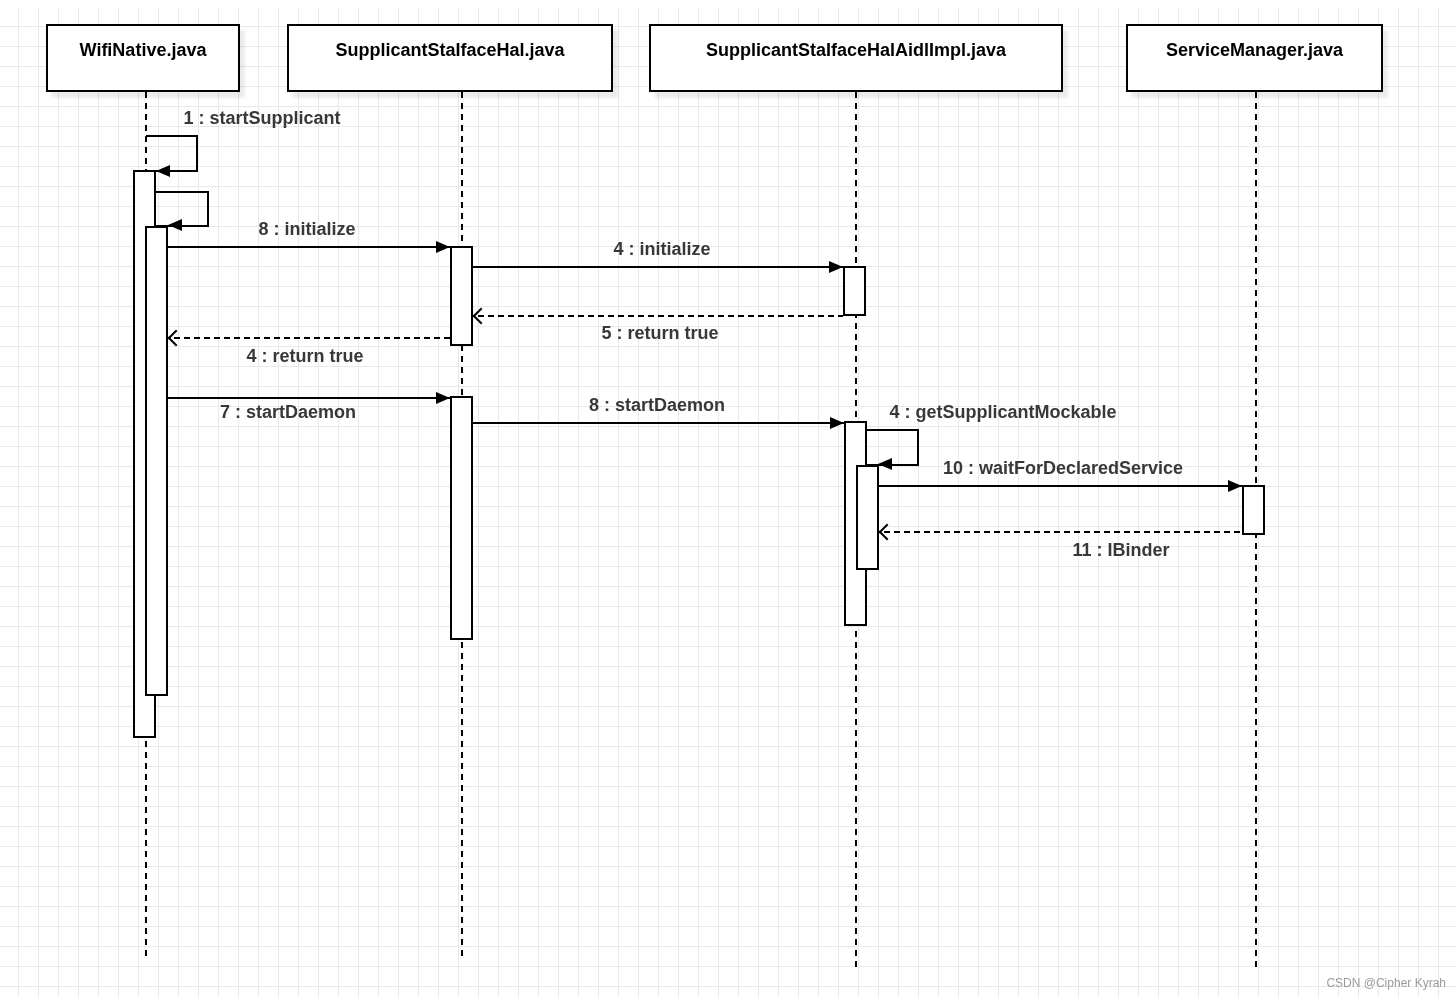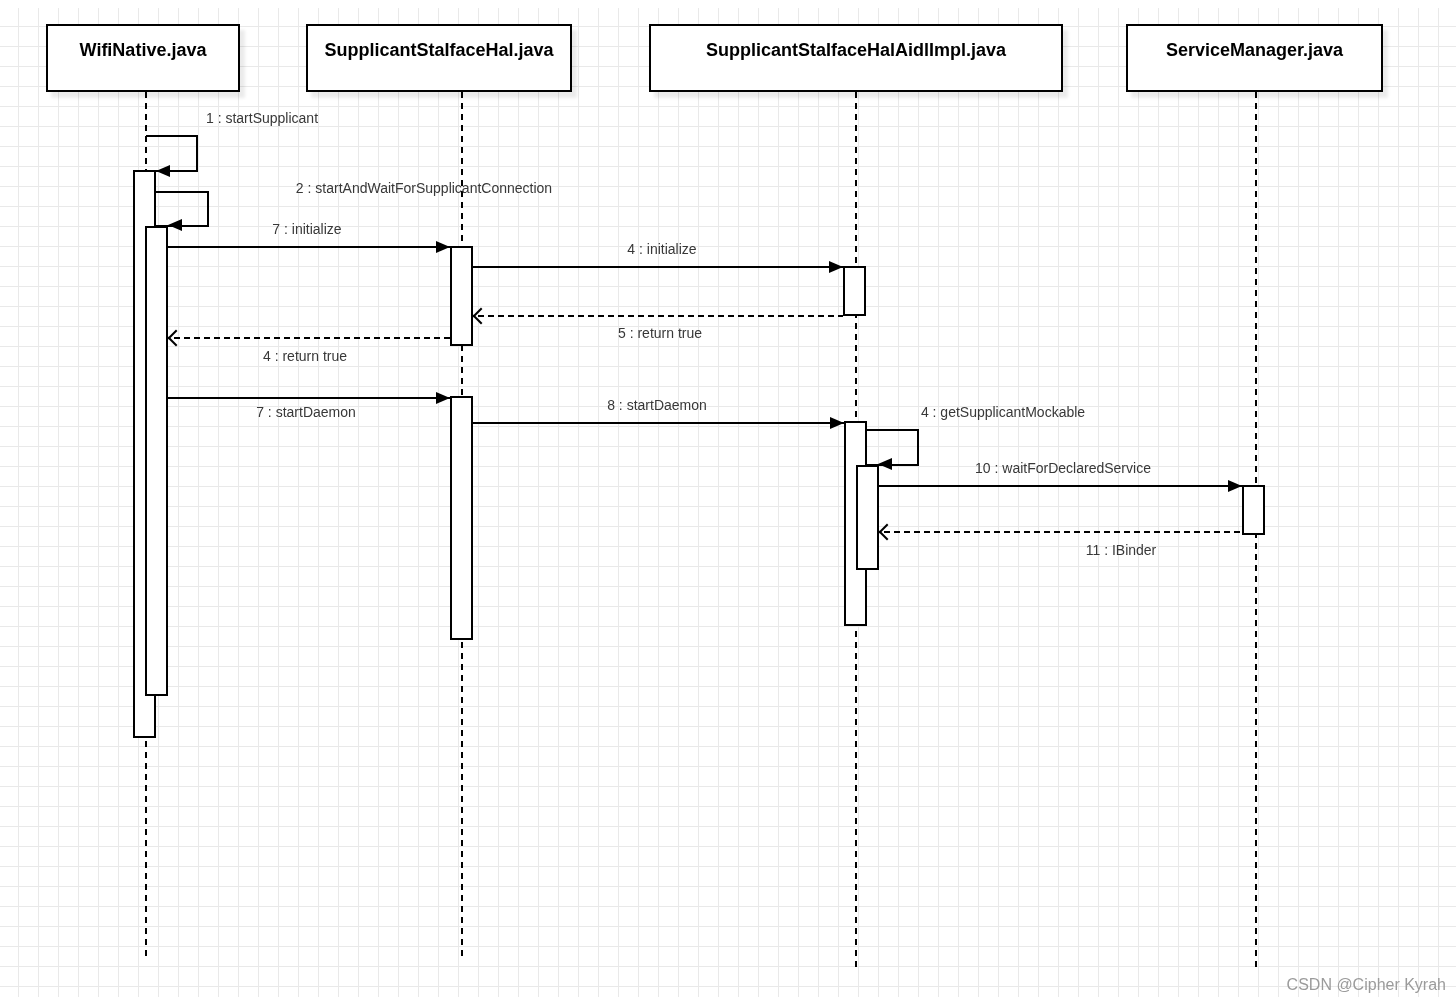--- a/index.html
+++ b/index.html
@@ -54,43 +54,44 @@
     border-top:6px solid transparent; border-bottom:6px solid transparent;
     border-right:14px solid #000;
   }
   .chev-left {
     position:absolute; width:12px; height:12px;
     border-left:2px solid #000; border-bottom:2px solid #000;
     transform:rotate(45deg);
   }
   .msg-label {
     position:absolute;
-    font-size:14px; color:#383838;
+    font-size:18px; color:#383838;
     line-height:20px; white-space:nowrap;
     transform:translateX(-50%);
+    font-weight:bold;
   }
   .watermark {
     position:absolute; left:1276px; top:968px; width:170px;
-    font-size:16px; color:#9b9b9b; text-align:right; white-space:nowrap;
+    font-size:12px; color:#9b9b9b; text-align:right; white-space:nowrap;
   }
 </style>
 </head>
 <body>
 
 <div class="canvas">
 
   <div class="lifeline" style="left:145px; top:84px; height:866px;"></div>
   <div class="lifeline" style="left:461px; top:84px; height:869px;"></div>
   <div class="lifeline" style="left:855px; top:84px; height:878px;"></div>
   <div class="lifeline" style="left:1255px; top:84px; height:880px;"></div>
 
   <div class="participant" style="left:46px; width:194px;">
     <span>WifiNative.java</span>
   </div>
-  <div class="participant" style="left:306px; width:266px;">
+  <div class="participant" style="left:287px; width:326px;">
     <span>SupplicantStaIfaceHal.java</span>
   </div>
   <div class="participant" style="left:1126px; width:257px;">
     <span>ServiceManager.java</span>
   </div>
   <div class="participant" style="left:649px; width:414px;">
     <span>SupplicantStaIfaceHalAidlImpl.java</span>
   </div>
 
   <div class="activation" style="left:133px; top:162px; height:568px;"></div>
@@ -101,41 +102,40 @@
   <div class="activation" style="left:844px; top:413px; height:205px;"></div>
   <div class="activation" style="left:856px; top:457px; height:105px;"></div>
   <div class="activation" style="left:1242px; top:477px; height:50px;"></div>
 
   <div class="loop" style="left:146px; top:127px; width:52px; height:37px;"></div>
   <span class="arr-left" style="left:156px; top:157px;"></span>
   <span class="msg-label" style="left:262px; top:100px;">1 : startSupplicant</span>
 
   <div class="loop" style="left:156px; top:183px; width:53px; height:36px;"></div>
   <span class="arr-left" style="left:168px; top:211px;"></span>
-  <span class="msg-label" style="left:424px; top:170px;">2 : startAndWaitForSupplicantConnection</span>
 
   <div class="msg-line" style="left:168px; top:238px; width:282px;"></div>
   <span class="arr-right" style="left:436px; top:233px;"></span>
-  <span class="msg-label" style="left:307px; top:211px;">7 : initialize</span>
+  <span class="msg-label" style="left:307px; top:211px;">8 : initialize</span>
 
   <div class="msg-line" style="left:473px; top:258px; width:370px;"></div>
   <span class="arr-right" style="left:829px; top:253px;"></span>
   <span class="msg-label" style="left:662px; top:231px;">4 : initialize</span>
 
   <div class="msg-line-dashed" style="left:478px; top:307px; width:365px;"></div>
   <span class="chev-left" style="left:475px; top:302px;"></span>
   <span class="msg-label" style="left:660px; top:315px;">5 : return true</span>
 
   <div class="msg-line-dashed" style="left:174px; top:329px; width:276px;"></div>
   <span class="chev-left" style="left:170px; top:324px;"></span>
   <span class="msg-label" style="left:305px; top:338px;">4 : return true</span>
 
   <div class="msg-line" style="left:168px; top:389px; width:282px;"></div>
   <span class="arr-right" style="left:436px; top:384px;"></span>
-  <span class="msg-label" style="left:306px; top:394px;">7 : startDaemon</span>
+  <span class="msg-label" style="left:288px; top:394px;">7 : startDaemon</span>
 
   <div class="msg-line" style="left:473px; top:414px; width:371px;"></div>
   <span class="arr-right" style="left:830px; top:409px;"></span>
   <span class="msg-label" style="left:657px; top:387px;">8 : startDaemon</span>
 
   <div class="loop" style="left:866px; top:421px; width:53px; height:37px;"></div>
   <span class="arr-left" style="left:878px; top:450px;"></span>
   <span class="msg-label" style="left:1003px; top:394px;">4 : getSupplicantMockable</span>
 
   <div class="msg-line" style="left:879px; top:477px; width:363px;"></div>

